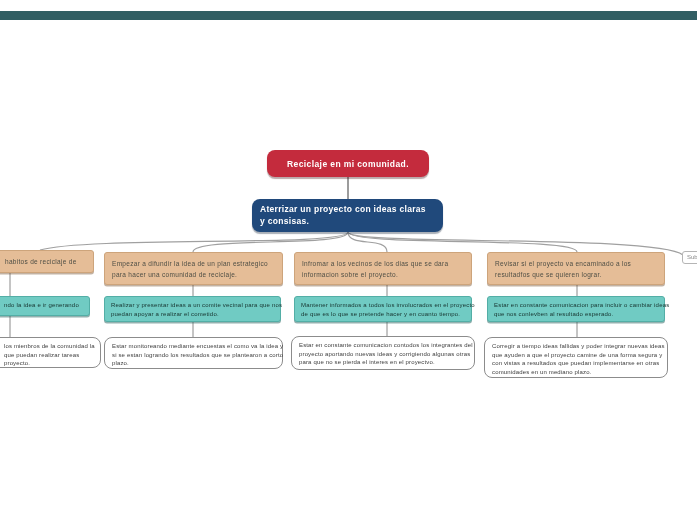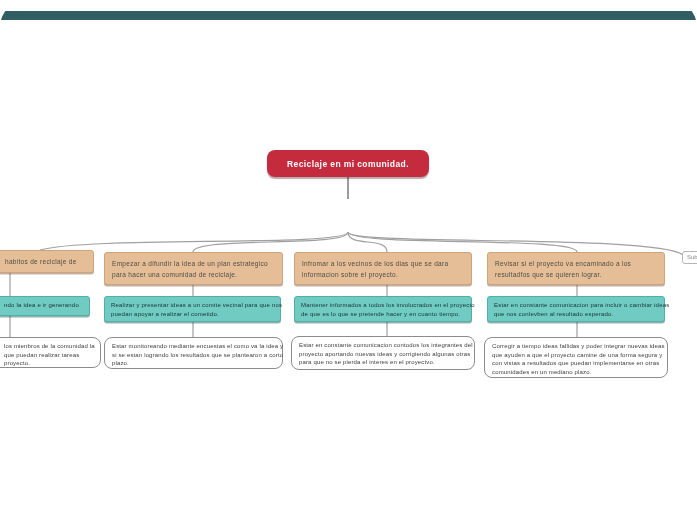--- a/index.html
+++ b/index.html
@@ -1,18 +1,18 @@
 <!DOCTYPE html>
 <html><head>
 <meta charset="utf-8">
 <style>
   html,body{margin:0;padding:0;background:#fff;}
   .canvas{
     position:relative;width:697px;height:520px;background:#ffffff;
-    overflow:hidden;font-family:"Liberation Sans", sans-serif;border-radius:27px;
+    overflow:hidden;font-family:"Liberation Sans", sans-serif;
   }
   .top-bar{
     position:absolute;left:0;top:11px;width:697px;height:9px;
     background:#315e63;
   }
   .connectors{position:absolute;left:0;top:0;pointer-events:none;}
   .node{position:absolute;box-sizing:border-box;}
   .node-text{white-space:pre;display:block;}
   
   .root-node{
@@ -96,20 +96,24 @@
       <path d="M387,322 L387,336"></path>
       <path d="M577,285 L577,296"></path>
       <path d="M577,322 L577,337"></path>
     </g>
   </svg>
 
   <div class="node root-node">
     <span class="node-text">Reciclaje en mi comunidad.</span>
   </div>
 
+  <div class="node central-node">
+    <span class="node-text">Aterrizar un proyecto con ideas claras
+y consisas.</span>
+  </div>
 
   <div class="node tan b1-tan">
     <span class="node-text">habitos de reciclaje de</span>
   </div>
   <div class="node teal b1-teal">
     <span class="node-text">ndo la idea e ir generando</span>
   </div>
   <div class="node note b1-note">
     <span class="node-text">los mienbros de la comunidad la
 que puedan realizar tareas

